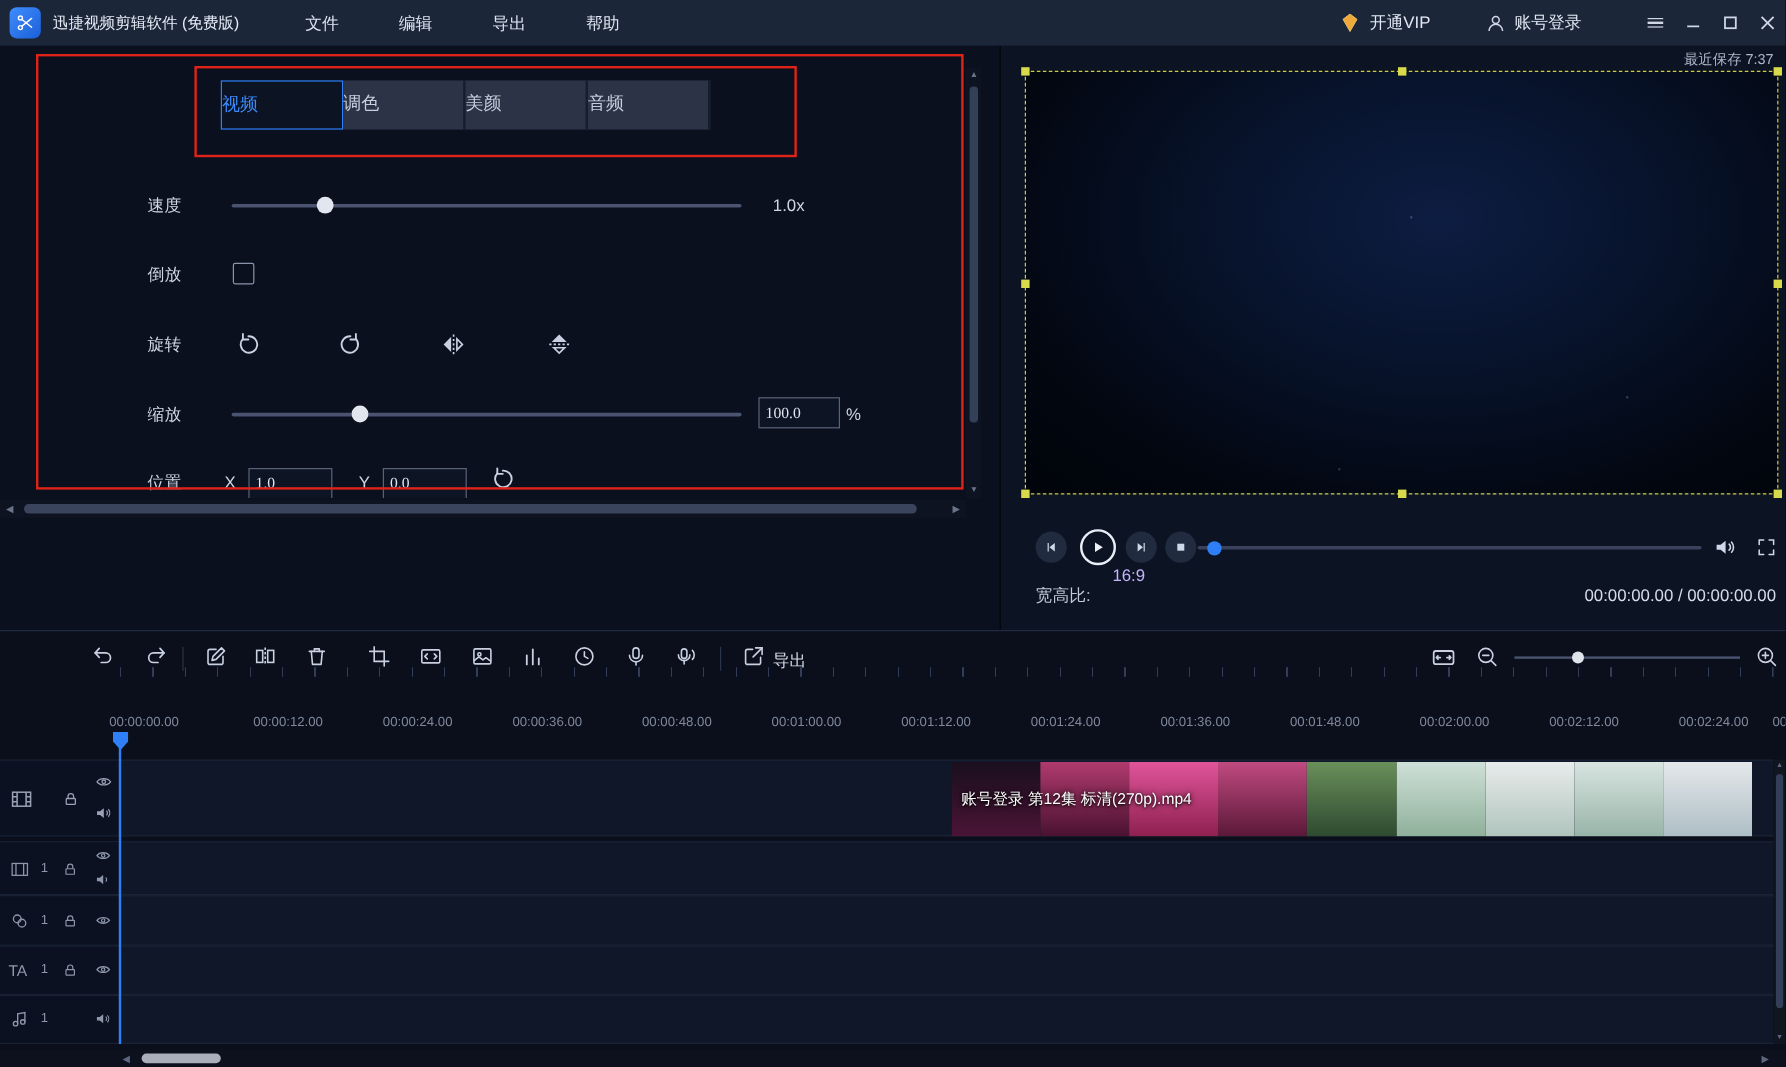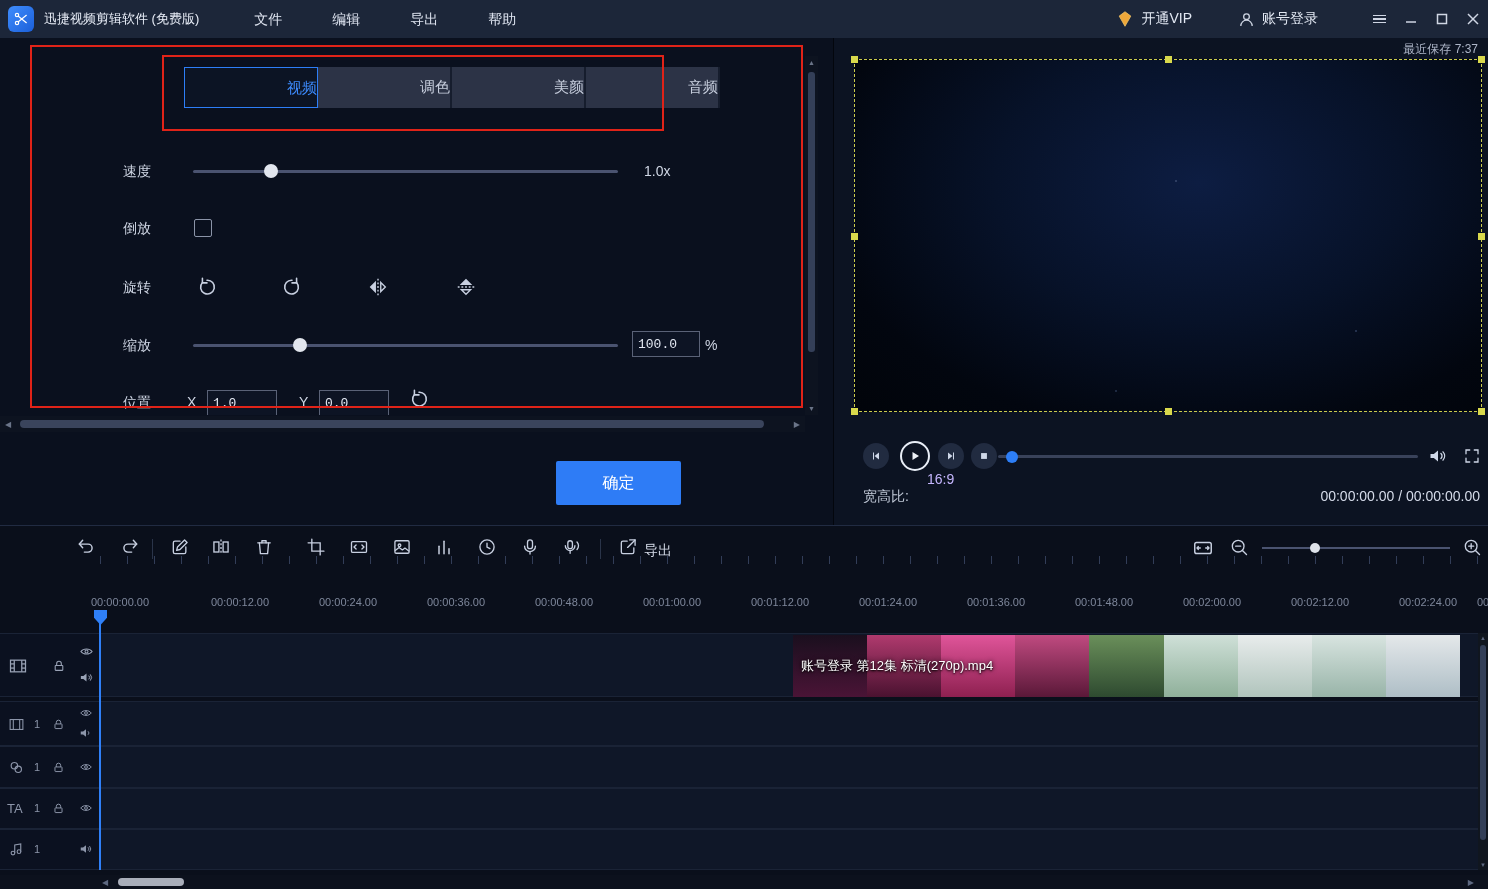--- a/index.html
+++ b/index.html
@@ -21,32 +21,32 @@
   .win-btn{width:31px;height:38px;display:flex;align-items:center;justify-content:center;color:#cfd6e4}
   .bar{display:block;width:13px;height:1.5px;background:#cfd6e4;margin:2px 0}
 
   
   .props{position:absolute;left:0;top:38px;width:833px;height:487px;background:#0a101e}
   .props-scroll{position:absolute;left:0;top:0;width:805px;height:377px;overflow:hidden}
   .annot{position:absolute;border:2px solid #e02318;pointer-events:none;z-index:30}
   .annot-outer{left:30px;top:7px;width:773px;height:363px}
   .annot-tabs{left:162px;top:17px;width:502px;height:76px}
   .tabs{position:absolute;left:184px;top:29px;display:flex;z-index:5}
-  .tab{width:134px;height:41px;line-height:39px;text-align:right;font-size:15px;
+  .tab{width:102px;height:41px;line-height:39px;text-align:left;font-size:15px;
     background:#2c3346;color:#c6cddc;border-right:2px solid #161d2d;cursor:pointer}
   .tab.active{background:#0c1424;color:#3d8bfd;border:1px solid #2d7ef7}
   .prop-label{position:absolute;left:123px;font-size:14px;color:#cfd6e4}
   .hslider{position:absolute;height:14px}
   .hslider .track{position:absolute;left:0;right:0;top:6px;height:3px;background:#4a5370;border-radius:2px}
   .hslider .knob{position:absolute;top:0;width:14px;height:14px;border-radius:50%;background:#e2e6ee}
   .checkbox{position:absolute;left:194px;top:181px;width:18px;height:18px;
     border:1px solid #8b94a8;background:transparent;border-radius:2px}
   .ricon{position:absolute;top:238px;width:24px;height:24px;line-height:0;cursor:pointer}
   .numbox{position:absolute;height:26px;background:#0d1424;border:1px solid #5a6277;color:#e2e7f1;
-    font-size:13px;padding:0 5px;width:70px;font-family:Liberation Mono, monospace}
+    font-size:13px;padding:0 5px;width:70px;font-family:Liberation Serif, serif}
   .unit{position:absolute;font-size:14px;color:#cfd6e4}
   .vscroll{position:absolute;left:805px;top:18px;width:13px;height:359px;background:#0d1320}
   .vscroll .arr{position:absolute;left:0;width:13px;text-align:center;font-size:7px;color:#6a7488}
   .vscroll .thumb{position:absolute;left:3px;top:16px;width:7px;height:280px;background:#343f58;border-radius:3px}
   .hscroll{position:absolute;left:0;top:378px;width:805px;height:16px;background:#0d1320}
   .hscroll .arr{position:absolute;top:4px;font-size:8px;color:#6a7488}
   .hscroll .thumb{position:absolute;left:20px;top:4px;width:744px;height:8px;background:#3a445c;border-radius:4px}
   .btn{position:absolute;top:423px;width:125px;height:44px;border:none;border-radius:2px;
     font-size:16px;cursor:pointer;font-family:"Liberation Sans",sans-serif}
   .btn-gray{background:#3c4557;color:#b9c1d2}
@@ -249,21 +249,20 @@
       <div class="arr" style="top:3px">▲</div>
       <div class="thumb"></div>
       <div class="arr" style="bottom:3px">▼</div>
     </div>
     <div class="hscroll">
       <div class="arr" style="left:5px">◀</div>
       <div class="thumb"></div>
       <div class="arr" style="right:5px">▶</div>
     </div>
 
-    <button class="btn btn-blue" style="left:556px">确定</button>
   </section>
 
   <section class="preview">
     <div class="saved">最近保存 7:37</div>
 
     <div class="video">
       <span class="stars"></span>
       <div class="handle" style="left:-4px;top:-4px"></div>
       <div class="handle" style="left:calc(50% - 3px);top:-4px"></div>
       <div class="handle" style="right:-4px;top:-4px"></div>

